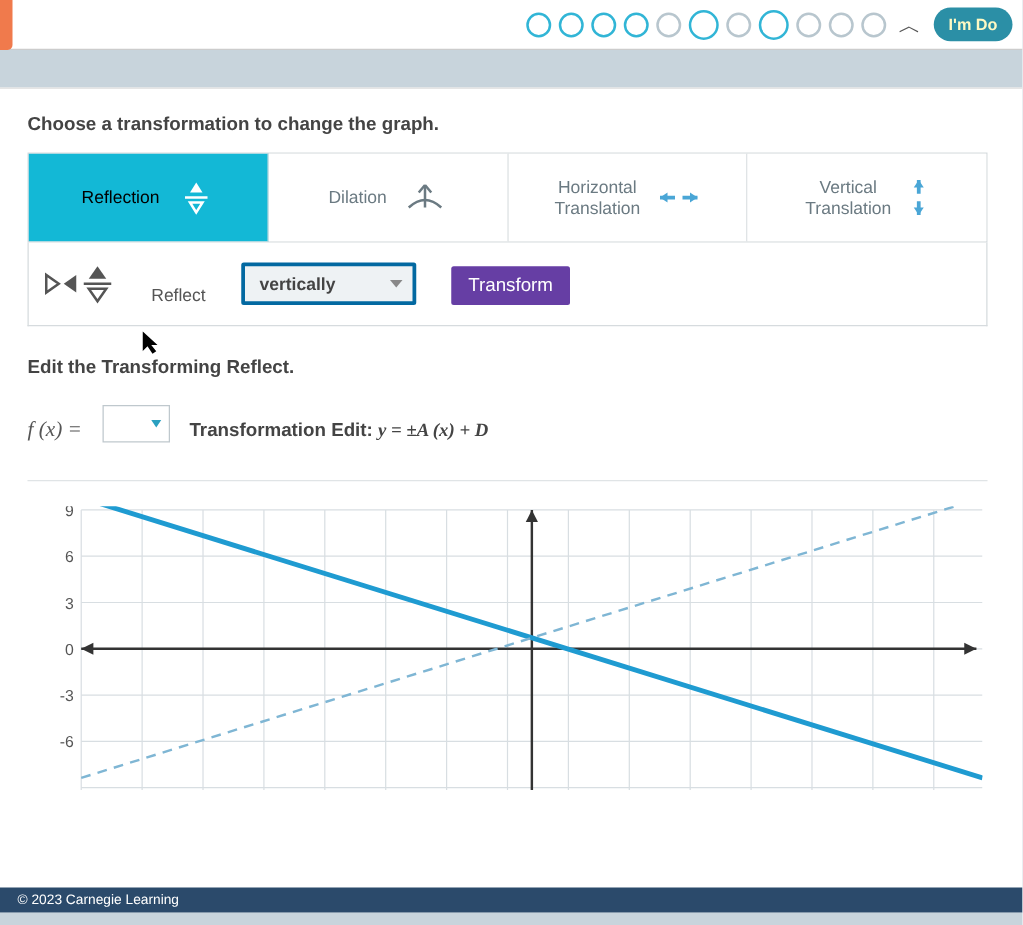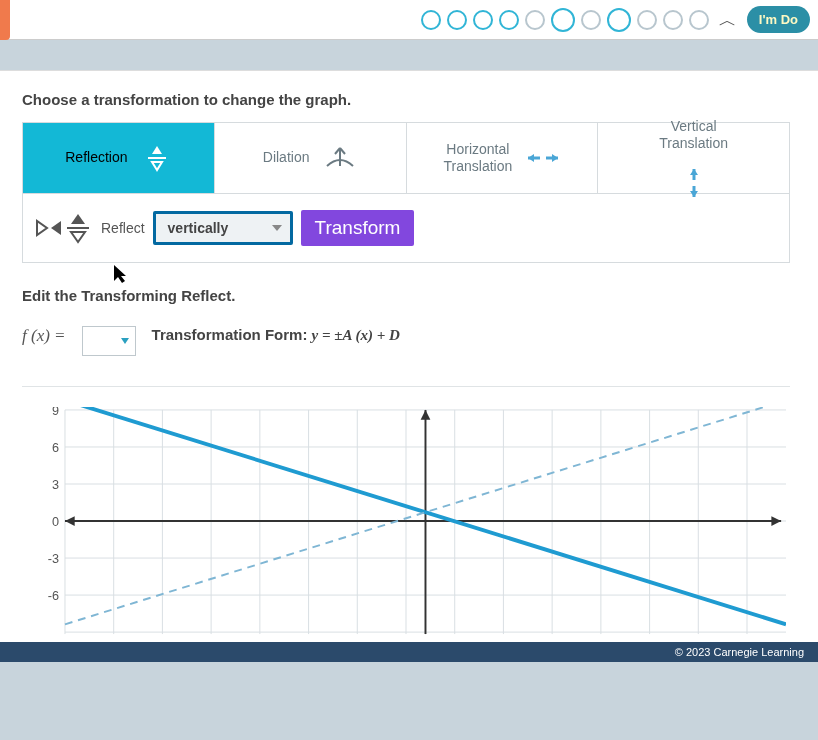--- a/index.html
+++ b/index.html
@@ -41,61 +41,61 @@
   .done-btn {
     background:#2b8fa6; color:#fef9c3; border:none;
     border-radius:16px; padding:6px 12px; font-size:13px;
     font-weight:600;
   }
   .workspace {
     background:#fff;
     margin:30px 0 0 0;
     padding:20px 28px 0 22px;
     border-top:1px solid #ddd;
-    height:592px;
+    height:660px;
     position:relative;
   }
   .prompt { color:#444; font-weight:700; font-size:15px; margin-bottom:14px; }
   .tab-row {
     display:flex; border:1px solid #d6dbde;
   }
   .tbtn {
     flex:1; height:70px; border-right:1px solid #d6dbde;
     display:flex; align-items:center; justify-content:center;
     gap:14px; color:#6b7a82; font-size:14px; cursor:pointer;
     background:#fff;
   }
-  .tbtn:last-child { border-right:none;flex-direction:column; }
+  .tbtn:last-child { border-right:none; }
   .tbtn.active { background:#13b8d6; color:#000000; }
   .tbtn .lbl { text-align:center; line-height:1.25; }
   .tbtn svg { flex:0 0 auto; }
   .controls-row {
-    display:flex; align-items:center; gap:8px;
+    display:flex; align-items:flex-end; gap:28px;
     padding:16px 10px; border:1px solid #d6dbde; border-top:none;
   }
   .reflect-label { color:#555; font-size:14px; }
   .select-like {
     border:3px solid #0369a1; background:#eef2f4;
     padding:6px 28px 6px 12px; font-weight:700; color:#444;
     font-size:14px; border-radius:2px; position:relative;
     min-width:140px;
   }
   .select-like::after {
     content:""; position:absolute; right:8px; top:50%;
     transform:translateY(-50%);
     border-left:5px solid transparent; border-right:5px solid transparent;
     border-top:6px solid #888;
   }
   .transform-btn {
-    background:#6d28d9; color:#fff; border:none;
-    padding:7px 14px; font-size:19px; border-radius:2px;
+    background:#4c1d95; color:#fff; border:none;
+    padding:7px 14px; font-size:15px; border-radius:2px;
     opacity:.85;
   }
   .section2 { margin-top:24px; }
-  .fx-row { display:flex; align-items:flex-start; gap:16px; margin-top:22px;}
+  .fx-row { display:flex; align-items:flex-end; gap:16px; margin-top:22px;}
   .fx-label { font-style:italic; font-family:Georgia,serif; color:#555; font-size:17px;}
   .fx-input {
     width:54px; height:30px; border:1px solid #bfc8cd;
     background:#fff; position:relative;
   }
   .fx-input::after{
     content:""; position:absolute; right:6px; top:50%;
     transform:translateY(-50%);
     border-left:4px solid transparent; border-right:4px solid transparent;
     border-top:6px solid #2aa0c0;
@@ -103,21 +103,21 @@
   .tform-text { font-weight:700; color:#444; font-size:15px;}
   .tform-text .math { font-style:italic; font-family:Georgia,serif; font-weight:700;}
   .graph-wrap {
     margin-top:30px; border-top:1px solid #e0e4e6;
     padding:20px 4px 0 4px; position:relative; height:250px;
   }
   svg.graph { width:100%; height:230px; }
   .footer {
     position:absolute; bottom:0; right:0;
     background:#2b4a6b; color:#fff; font-size:11px;
-    padding:4px 14px; width:100%; text-align:right;
+    padding:4px 14px; width:100%; text-align:left;
   }
   .cursor-arrow {
     position:absolute; pointer-events:none;
   }
 </style>
 </head>
 <body>
 
 <div class="left-tab"></div>
 
@@ -198,21 +198,21 @@
       <polygon points="0,0 0,16 4,12 8,18 11,16 7,11 12,11" fill="#000"></polygon>
     </svg>
   </div>
 
   <div class="section2">
     <div class="prompt">Edit the Transforming Reflect.</div>
     <div class="fx-row">
       <span class="fx-label">f (x) =</span>
       <div class="fx-input"></div>
       <span class="tform-text">
-        <span>Transformation Form: </span><span class="math">y = ±A (x) + D</span>
+        <span>Transformation Edit: </span><span class="math">y = ±A (x) + D</span>
       </span>
     </div>
   </div>
 
   <div class="graph-wrap">
     <svg class="graph" viewBox="0 0 780 230">
       <g stroke="#d8dee2" stroke-width="1">
         <line x1="40" y1="0" x2="780" y2="0"></line>
         <line x1="40" y1="38" x2="780" y2="38"></line>
         <line x1="40" y1="76" x2="780" y2="76"></line>

